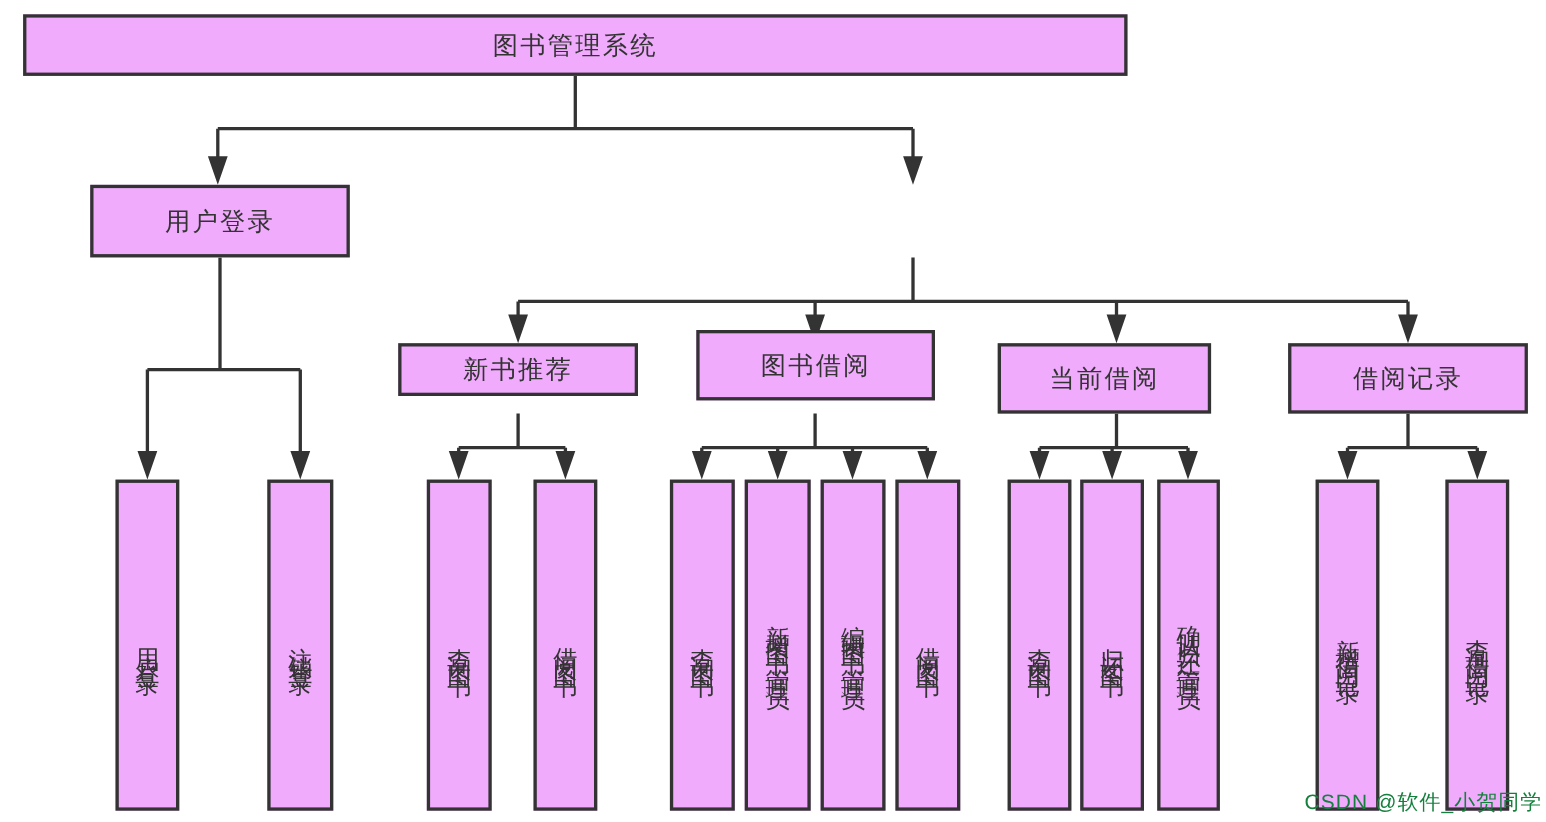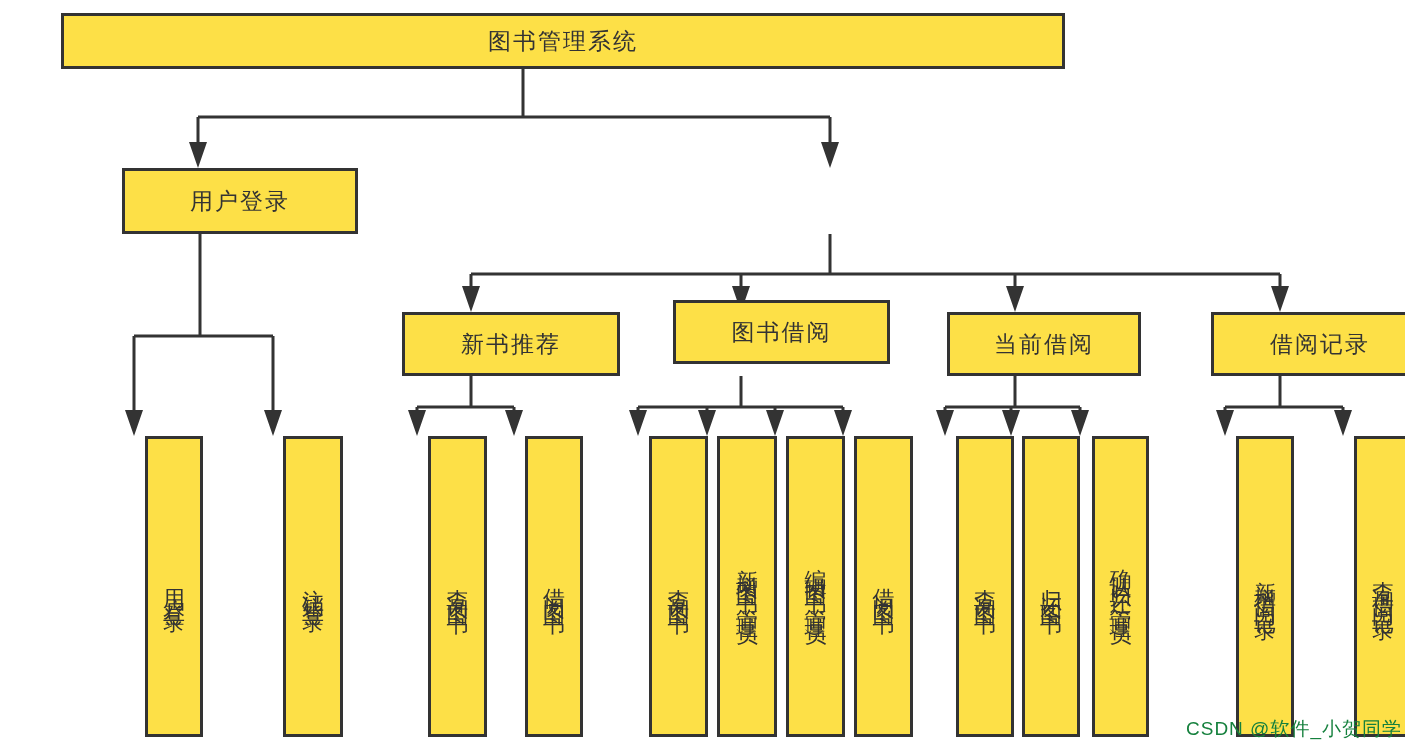--- a/index.html
+++ b/index.html
@@ -8,24 +8,23 @@
     width:1405px;height:747px;
     background:#ffffff;
     font-family:"Liberation Sans","DejaVu Sans",sans-serif;
     overflow:hidden;
   }
   .wires{position:absolute;left:0;top:0;width:1405px;height:747px;}
   .box{
     position:absolute;
     box-sizing:border-box;
     border:3px solid #333333;
-    background:#fde047;
+    background:#f0abfc;
     display:flex;align-items:center;justify-content:center;
     color:#333333;
-    margin-left:40px;
   }
   .h .label{
     font-size:23px;
     letter-spacing:2px;
     white-space:nowrap;
   }
   .v .label{
     writing-mode:vertical-rl;
     text-orientation:mixed;
     font-size:22px;
@@ -68,21 +67,21 @@
   </svg>
 
   <div class="box h" style="left:21px;top:13px;width:1004px;height:56px">
     <span class="label">图书管理系统</span>
   </div>
 
   <div class="box h" style="left:82px;top:168px;width:236px;height:66px">
     <span class="label">用户登录</span>
   </div>
 
-  <div class="box h" style="left:362px;top:312px;width:218px;height:64px">
+  <div class="box h" style="left:362px;top:312px;width:218px;height:48px">
     <span class="label">新书推荐</span>
   </div>
   <div class="box h" style="left:633px;top:300px;width:217px;height:64px">
     <span class="label">图书借阅</span>
   </div>
   <div class="box h" style="left:907px;top:312px;width:194px;height:64px">
     <span class="label">当前借阅</span>
   </div>
   <div class="box h" style="left:1171px;top:312px;width:218px;height:64px">
     <span class="label">借阅记录</span>

